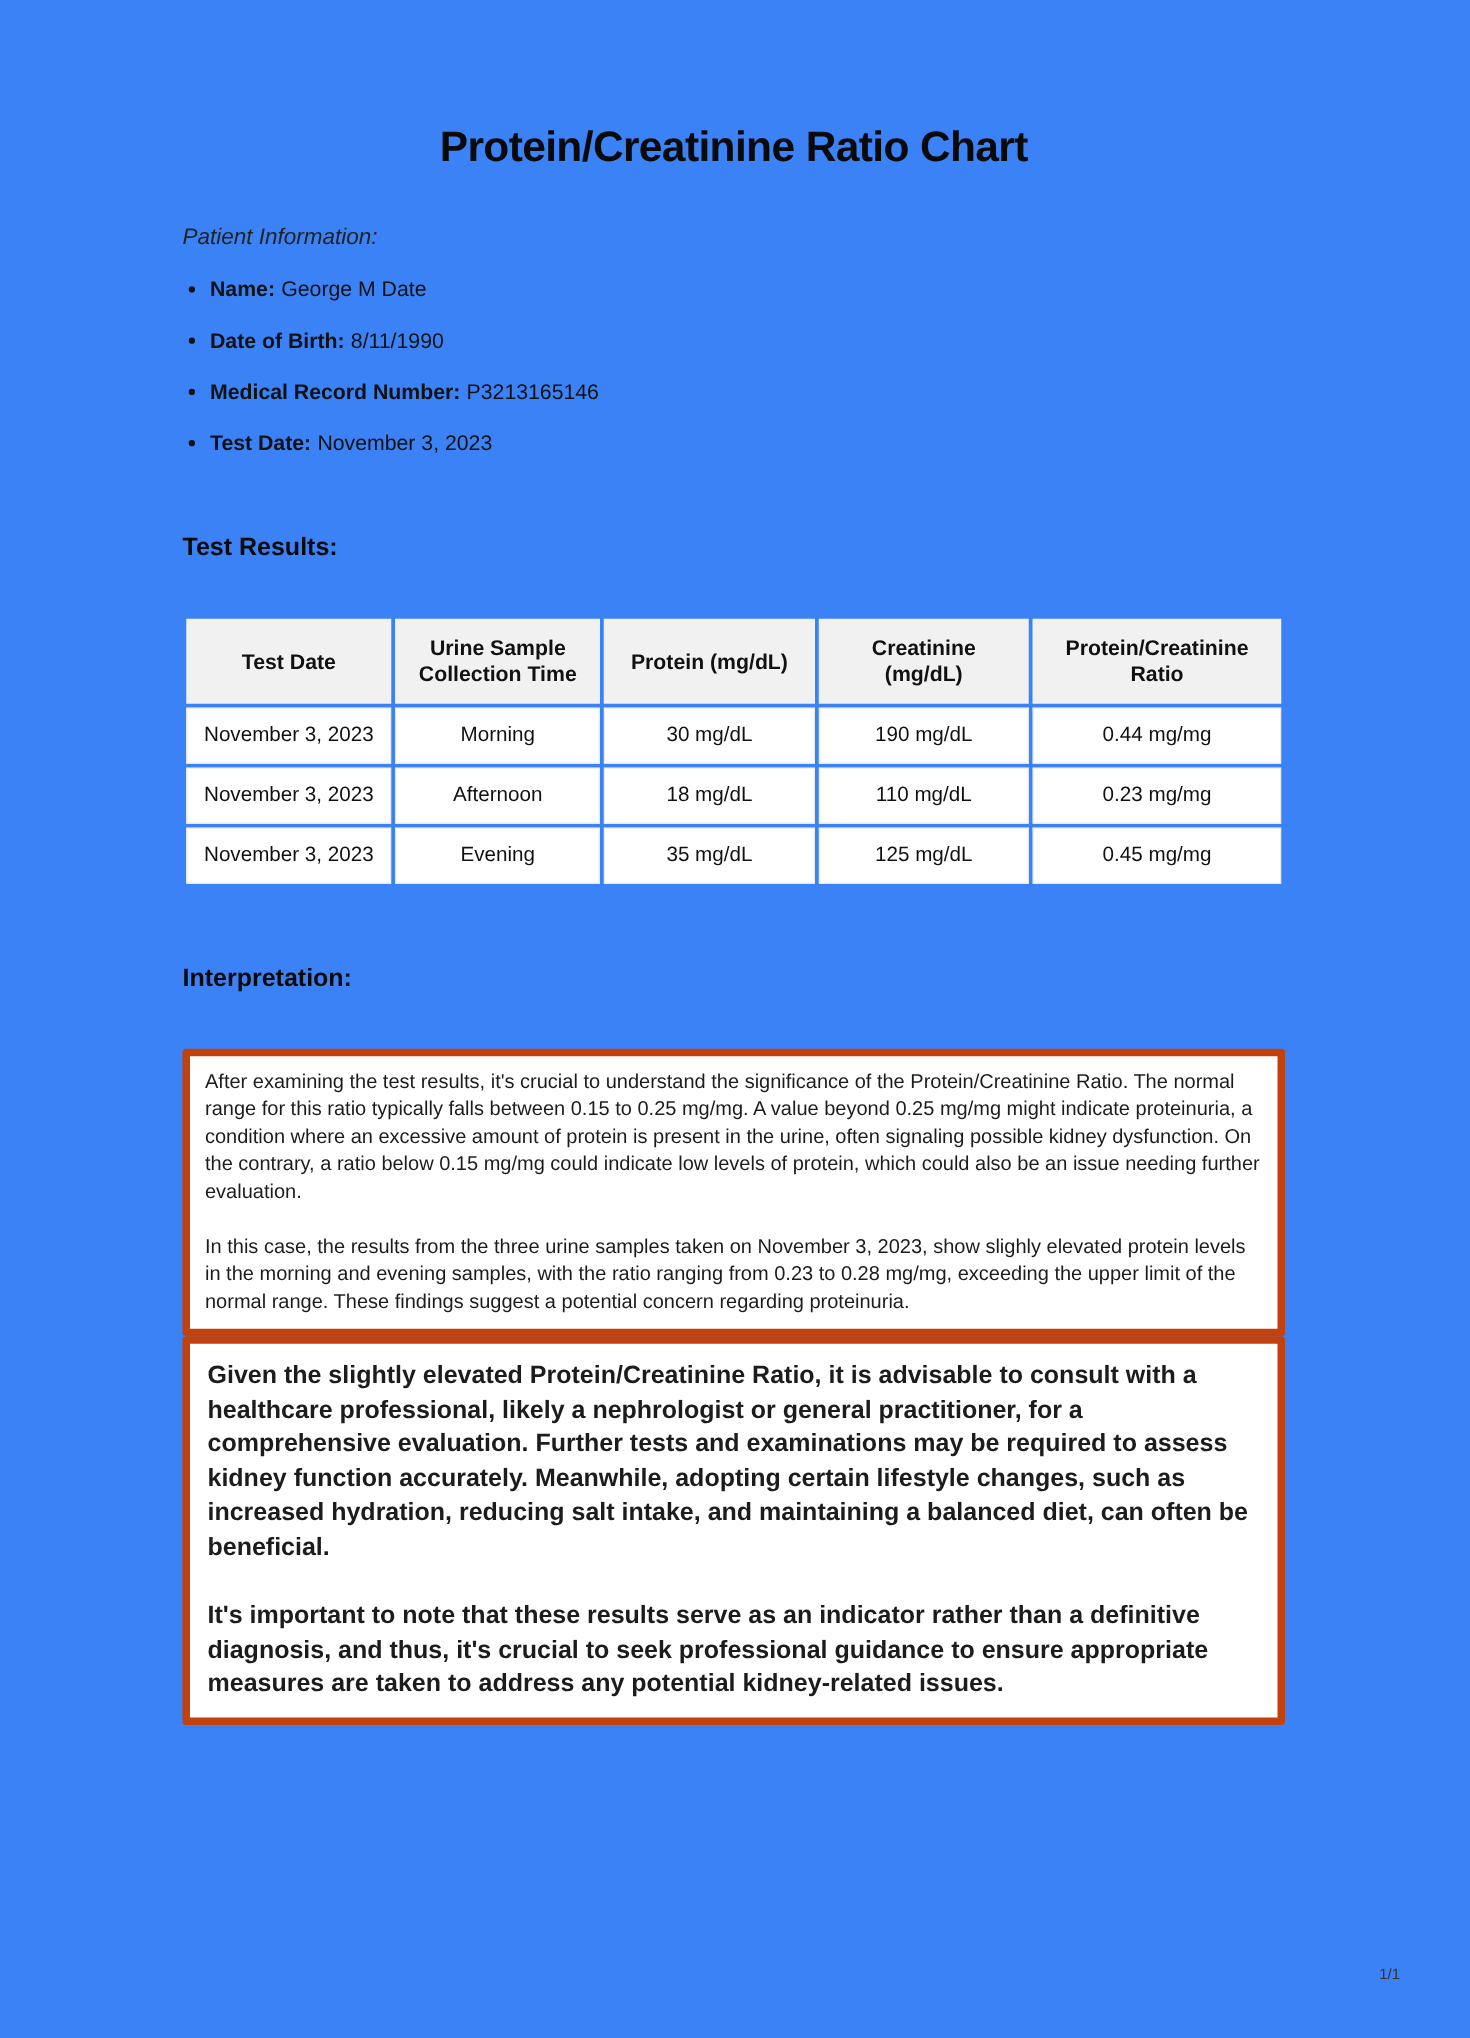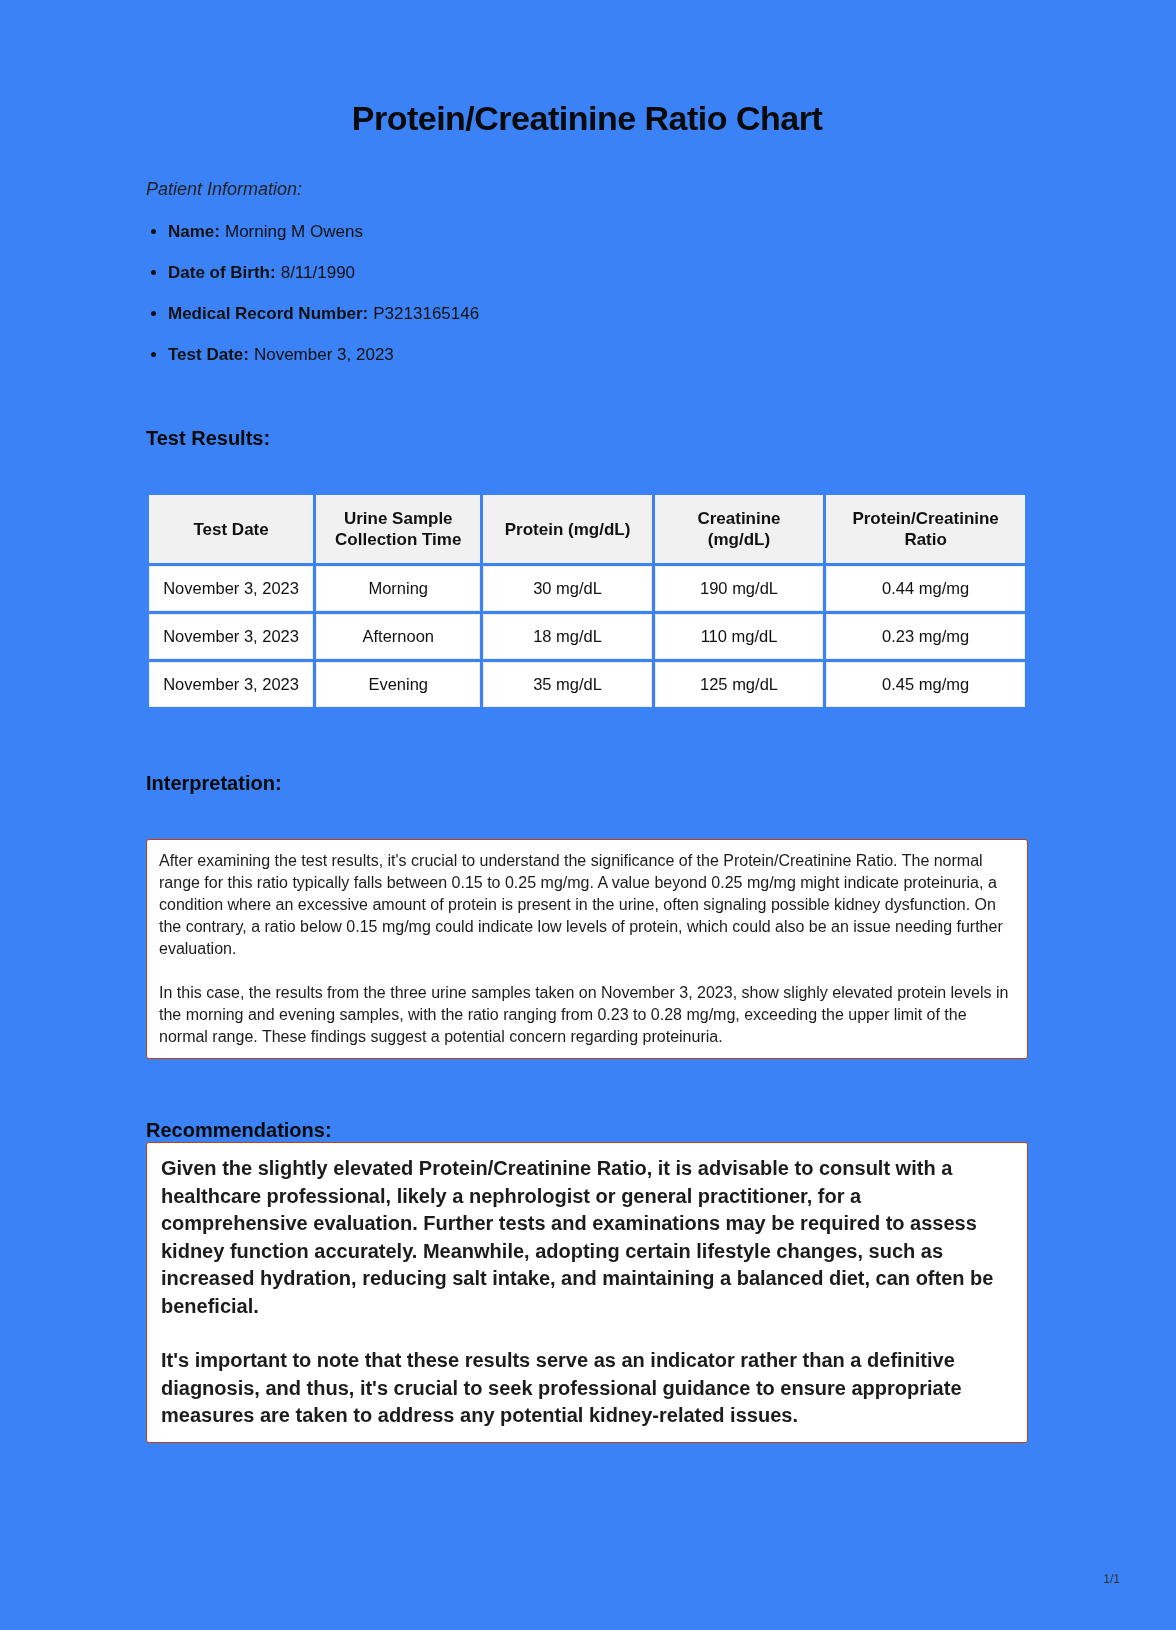--- a/index.html
+++ b/index.html
@@ -83,21 +83,21 @@
     vertical-align: middle;
     padding: 13px 6px;
   }
   .col-1 { width: 19%; }
   .col-2 { width: 19%; }
   .col-3 { width: 19.5%; }
   .col-4 { width: 19.5%; }
   .col-5 { width: 23%; }
 
   .text-box {
-    border: 1px solid #c2410c;
+    border: 6px solid #c2410c;
     border-radius: 3px;
     background: #ffffff;
   }
   .interp-box {
     margin-top: 44px;
     padding: 10px 12px;
   }
   .interp-box p {
     font-size: 16px;
     line-height: 22px;
@@ -130,21 +130,21 @@
 
 <div class="page">
   <div class="doc">
 
     <h1 class="title">Protein/Creatinine Ratio Chart</h1>
 
     <div class="patient-heading">Patient Information:</div>
 
     <ul class="patient-list">
       <li>
-        <span class="lbl">Name:</span><span class="val">Morning M Owens</span>
+        <span class="lbl">Name:</span><span class="val">George M Date</span>
       </li>
       <li>
         <span class="lbl">Date of Birth:</span><span class="val">8/11/1990</span>
       </li>
       <li>
         <span class="lbl">Medical Record Number:</span><span class="val">P3213165146</span>
       </li>
       <li>
         <span class="lbl">Test Date:</span><span class="val">November 3, 2023</span>
       </li>
@@ -187,21 +187,20 @@
       </tbody>
     </table>
 
     <h2 class="section section-interp">Interpretation:</h2>
 
     <div class="text-box interp-box">
       <p>After examining the test results, it's crucial to understand the significance of the Protein/Creatinine Ratio. The normal range for this ratio typically falls between 0.15 to 0.25 mg/mg. A value beyond 0.25 mg/mg might indicate proteinuria, a condition where an excessive amount of protein is present in the urine, often signaling possible kidney dysfunction. On the contrary, a ratio below 0.15 mg/mg could indicate low levels of protein, which could also be an issue needing further evaluation.</p>
       <p>In this case, the results from the three urine samples taken on November 3, 2023, show slighly elevated protein levels in the morning and evening samples, with the ratio ranging from 0.23 to 0.28 mg/mg, exceeding the upper limit of the normal range. These findings suggest a potential concern regarding proteinuria.</p>
     </div>
 
-    <h2 class="section section-rec">Recommendations:</h2>
 
     <div class="text-box rec-box">
       <p>Given the slightly elevated Protein/Creatinine Ratio, it is advisable to consult with a healthcare professional, likely a nephrologist or general practitioner, for a comprehensive evaluation. Further tests and examinations may be required to assess kidney function accurately. Meanwhile, adopting certain lifestyle changes, such as increased hydration, reducing salt intake, and maintaining a balanced diet, can often be beneficial.</p>
       <p>It's important to note that these results serve as an indicator rather than a definitive diagnosis, and thus, it's crucial to seek professional guidance to ensure appropriate measures are taken to address any potential kidney-related issues.</p>
     </div>
 
   </div>
 
   <div class="page-number">1/1</div>
 </div>

